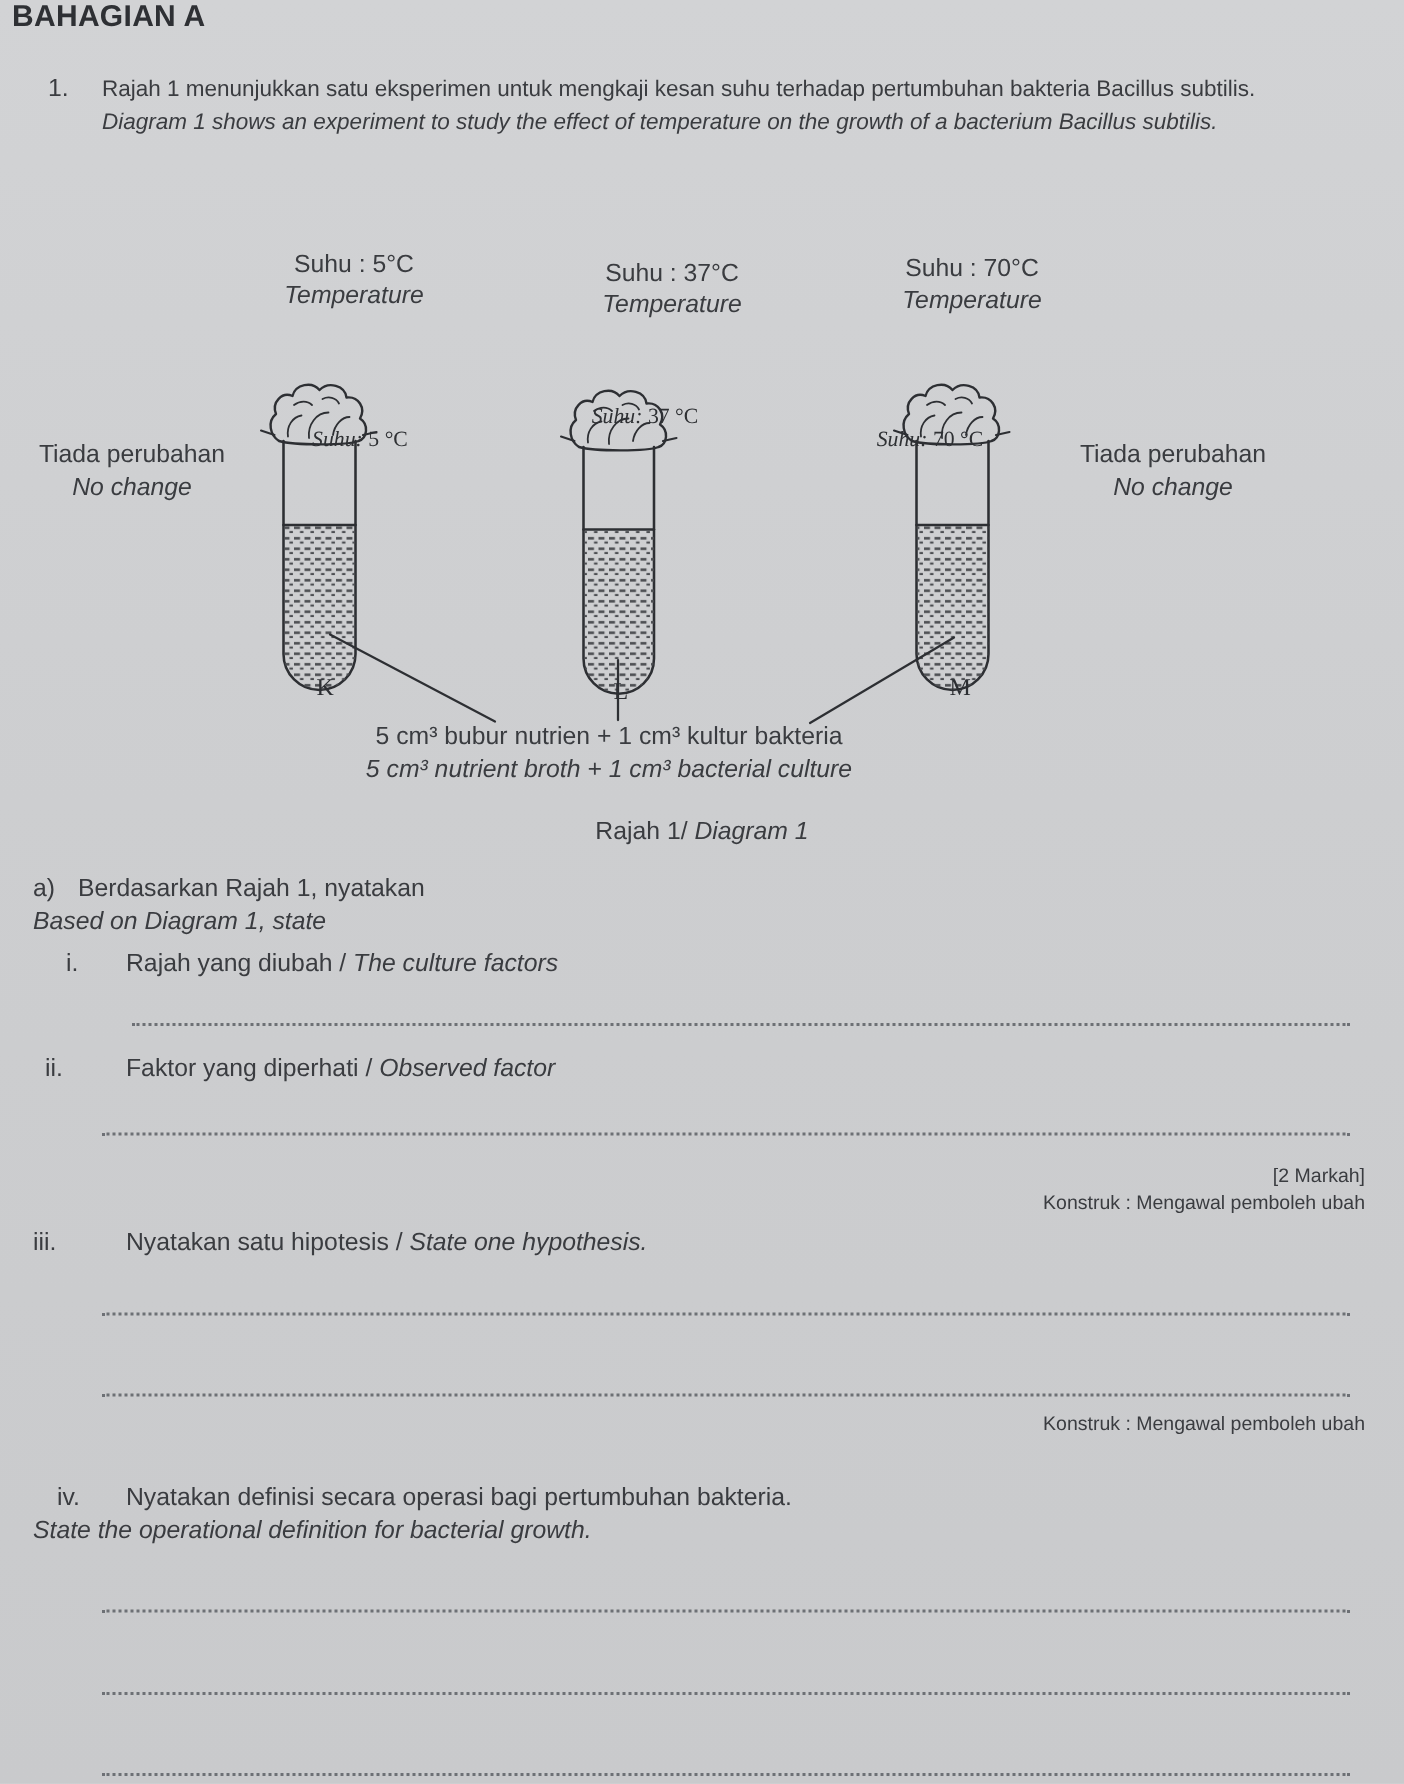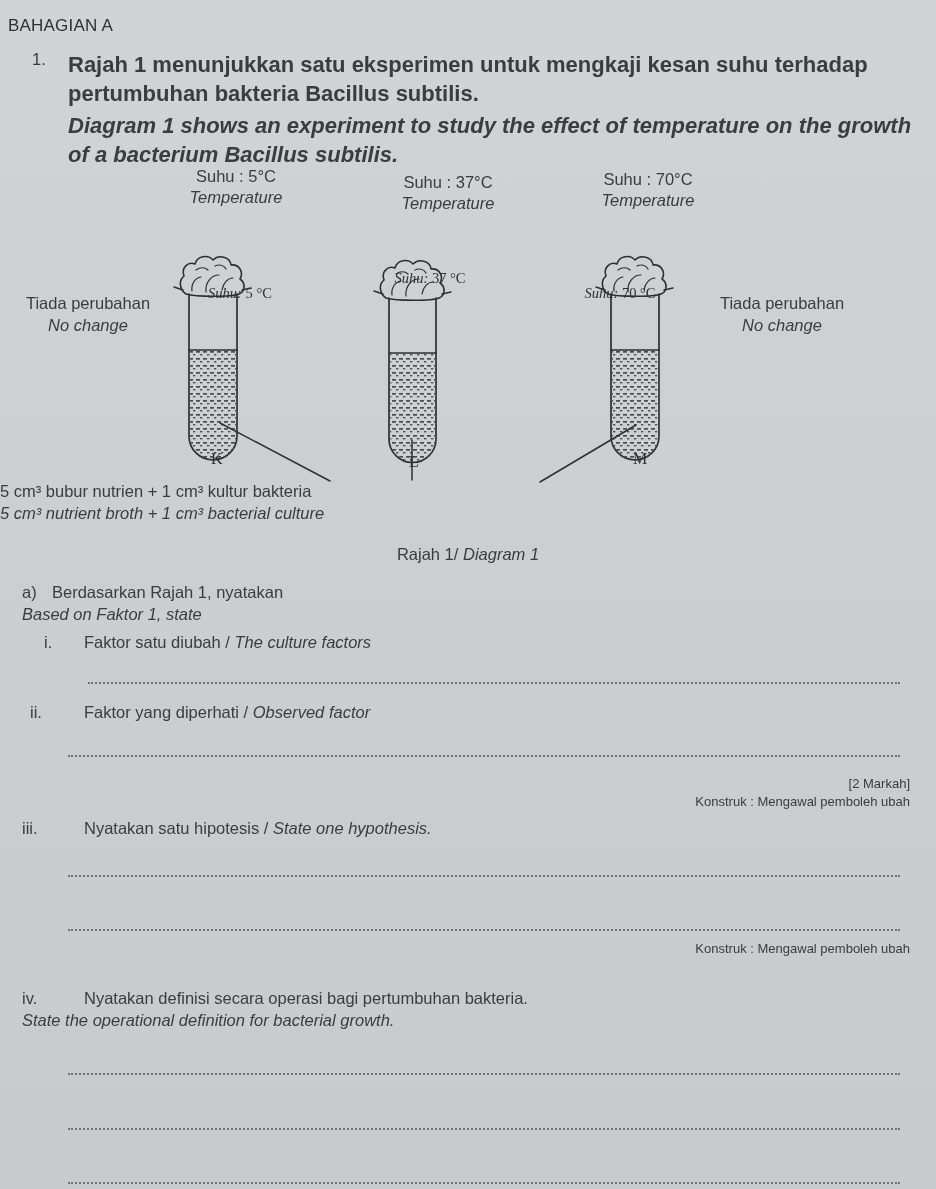--- a/index.html
+++ b/index.html
@@ -19,45 +19,44 @@
     position: relative;
     width: 936px;
     height: 1189px;
     background: linear-gradient(180deg, #d2d3d5 0%, #cdced0 45%, #c9cacc 100%);
   }
 
   
   .section-heading {
     position: absolute;
     left: 8px;
-    top: 16px;
-    font-size: 17px;
-    font-weight: normal;
+    top: 0;
+    font-size: 20px;
+    font-weight: bold;
     letter-spacing: 0.2px;
     color: #2e3034;
   }
 
   
   .q-stem {
     position: absolute;
     left: 32px;
     top: 50px;
     width: 890px;
   }
   .q-stem .num {
     position: absolute;
     left: 0;
     top: 0;
     font-size: 16.5px;
   }
   .q-stem .body {
     margin-left: 36px;
-    font-size: 22px;
+    font-size: 15px;
     line-height: 1.33;
-    font-weight: bold;
   }
   .q-stem .body .en {
     font-style: italic;
     display: block;
     margin-top: 2px;
   }
 
   
   .diagram {
     position: absolute;
@@ -120,21 +119,21 @@
   }
   .tlt-k { left: 211px; top: 290px; }
   .tlt-l { left: 409px; top: 293px; }
   .tlt-m { left: 633px; top: 290px; }
 
   .caption {
     position: absolute;
     top: 320px;
     left: 0;
     width: 812px;
-    text-align: left;
+    text-align: center;
     font-size: 16.5px;
     line-height: 1.35;
   }
   .caption .en { display: block; font-style: italic; }
   .fig-label {
     position: absolute;
     top: 385px;
     left: 0;
     width: 936px;
     text-align: center;
@@ -327,28 +326,28 @@
     <div class="fig-label">
       <span>Rajah 1/</span>
       <span class="en">Diagram 1</span>
     </div>
   </div>
 
   <div class="qa-row abs" style="left:22px; top:582px; width:880px;">
     <span class="qa-marker">a)</span>
     <span class="qa-text">
       <span>Berdasarkan Rajah 1, nyatakan</span>
-      <span class="en-block">Based on Faktor 1, state</span>
+      <span class="en-block">Based on Diagram 1, state</span>
     </span>
   </div>
 
   <div class="sub-row abs" style="left:22px; top:632px; width:880px;">
     <span class="sub-marker" style="left:22px;">i.</span>
     <span class="sub-text">
-      <span>Faktor satu diubah / </span><span class="en">The culture factors</span>
+      <span>Rajah yang diubah / </span><span class="en">The culture factors</span>
     </span>
   </div>
   <div class="dotline" style="left:88px; top:682px; width:812px;"></div>
 
   <div class="sub-row abs" style="left:22px; top:702px; width:880px;">
     <span class="sub-marker" style="left:8px;">ii.</span>
     <span class="sub-text" style="margin-left:62px;">
       <span>Faktor yang diperhati / </span><span class="en">Observed factor</span>
     </span>
   </div>
@@ -366,21 +365,21 @@
     </span>
   </div>
   <div class="dotline" style="left:68px; top:875px; width:832px;"></div>
   <div class="dotline" style="left:68px; top:929px; width:832px;"></div>
 
   <div class="marks" style="top:940px;">
     <div>Konstruk : Mengawal pemboleh ubah</div>
   </div>
 
   <div class="sub-row abs" style="left:22px; top:988px; width:880px;">
-    <span class="sub-marker" style="left:0px;">iv.</span>
+    <span class="sub-marker" style="left:16px;">iv.</span>
     <span class="sub-text" style="margin-left:62px;">
       <span>Nyatakan definisi secara operasi bagi pertumbuhan bakteria.</span>
       <span class="en-block">State the operational definition for bacterial growth.</span>
     </span>
   </div>
   <div class="dotline" style="left:68px; top:1073px; width:832px;"></div>
   <div class="dotline" style="left:68px; top:1128px; width:832px;"></div>
   <div class="dotline" style="left:68px; top:1182px; width:832px;"></div>
 
 </div>

